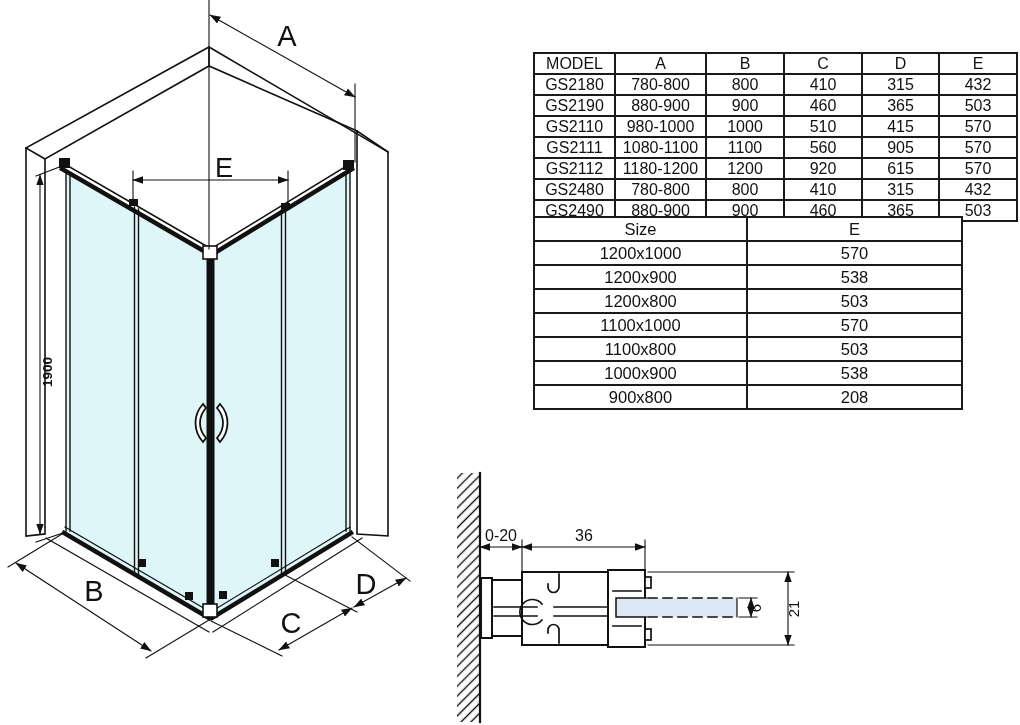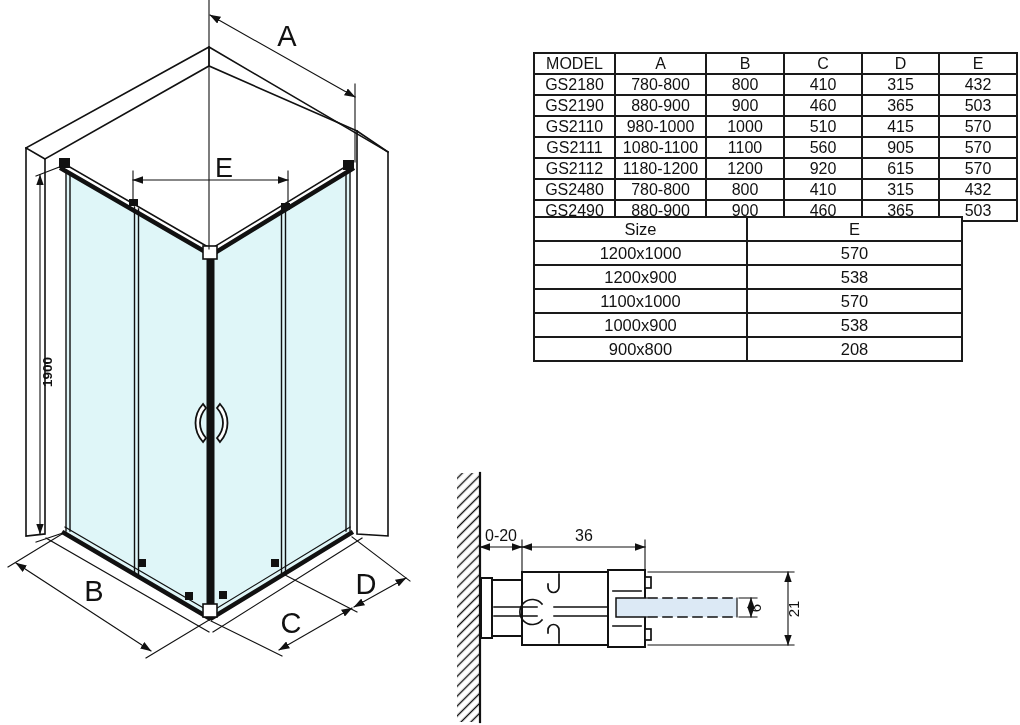--- a/index.html
+++ b/index.html
@@ -279,22 +279,30 @@
     <tbody>
         <tr>
           <td>1200x1000</td>
           <td>570</td>
         </tr>
         <tr>
           <td>1200x900</td>
           <td>538</td>
         </tr>
         <tr>
+          <td>1200x800</td>
+          <td>503</td>
+        </tr>
+        <tr>
           <td>1100x1000</td>
           <td>570</td>
+        </tr>
+        <tr>
+          <td>1100x800</td>
+          <td>503</td>
         </tr>
         <tr>
           <td>1000x900</td>
           <td>538</td>
         </tr>
         <tr>
           <td>900x800</td>
           <td>208</td>
         </tr>
       </tbody>

